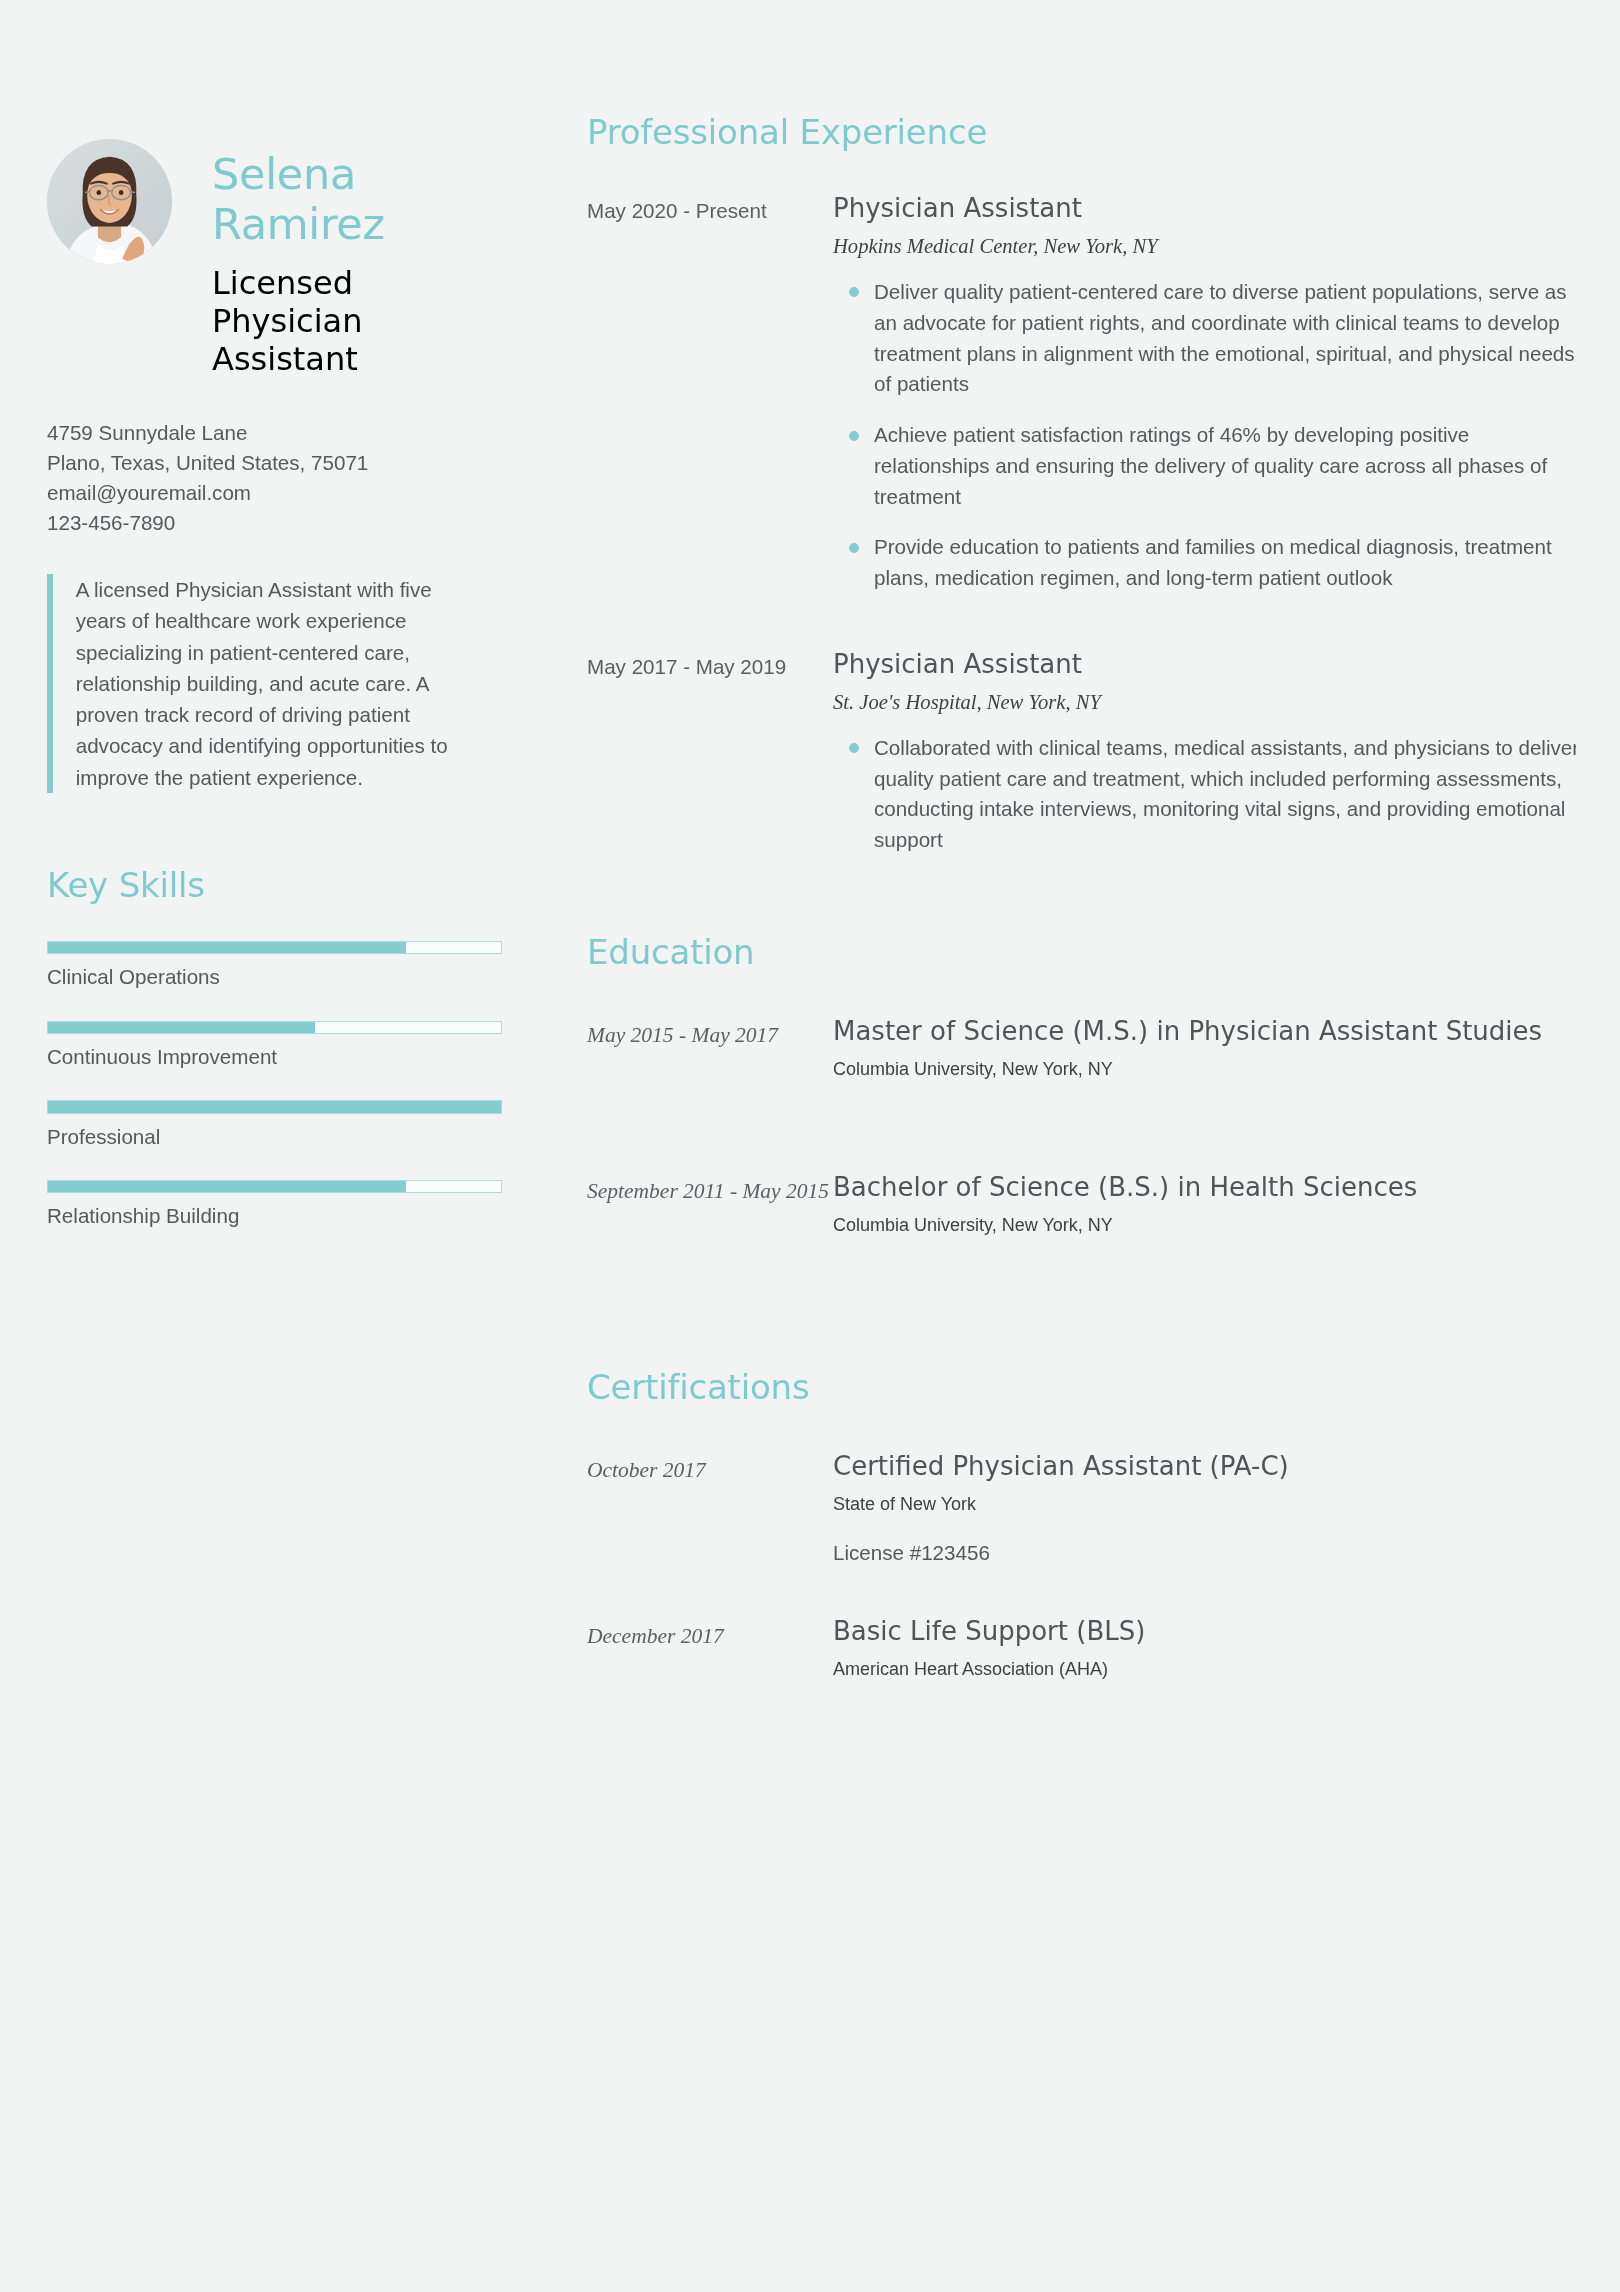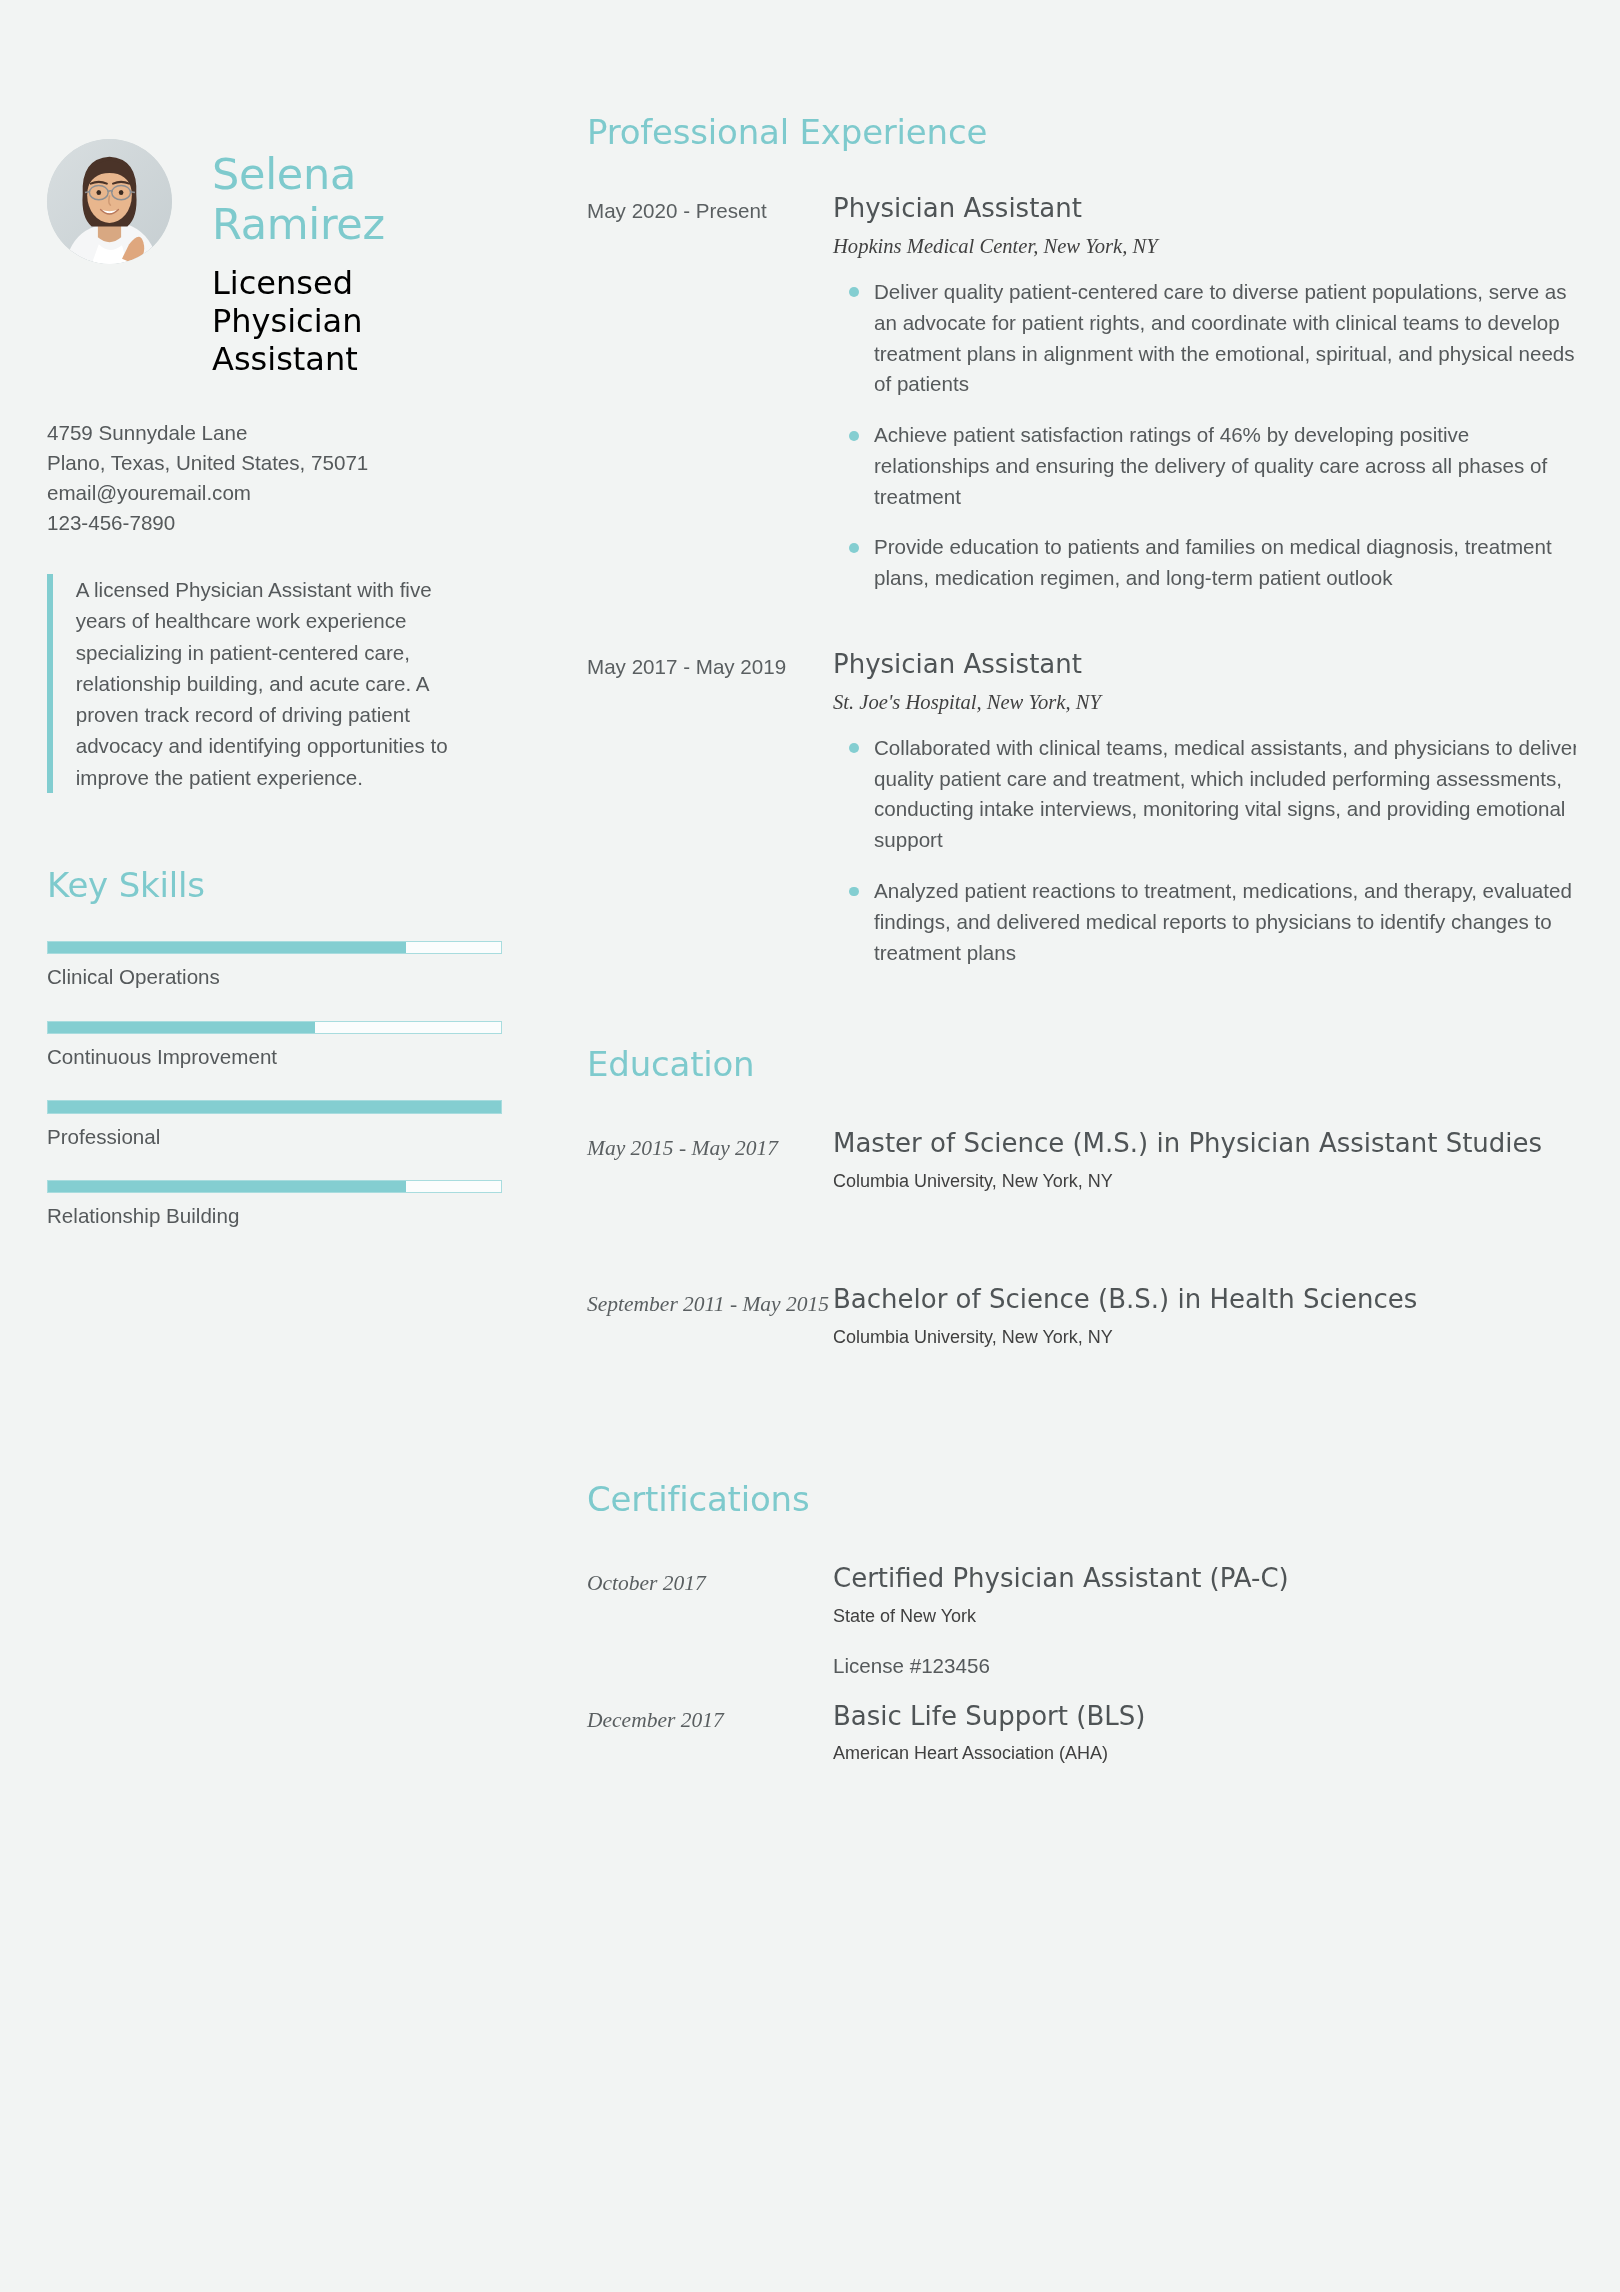--- a/index.html
+++ b/index.html
@@ -341,21 +341,20 @@
         </div>
       </div>
 
       <div class="entry" style="margin-top:34px;">
         <div class="entry-date">May 2017 - May 2019</div>
         <div class="entry-body">
           <div class="entry-title">Physician Assistant</div>
           <div class="entry-sub">St. Joe's Hospital, New York, NY</div>
           <ul class="bullets">
             <li>Collaborated with clinical teams, medical assistants, and physicians to deliver quality patient care and treatment, which included performing assessments, conducting intake interviews, monitoring vital signs, and providing emotional support</li>
-            <li>Analyzed patient reactions to treatment, medications, and therapy, evaluated findings, and delivered medical reports to physicians to identify changes to treatment plans</li>
           </ul>
         </div>
       </div>
     </div>
 
     <div class="section" style="margin-top:56px;">
       <div class="section-heading">Education</div>
 
       <div class="entry" style="margin-top:43px;">
         <div class="entry-date italic">May 2015 - May 2017</div>
@@ -379,21 +378,21 @@
 
       <div class="entry" style="margin-top:43px;">
         <div class="entry-date italic">October 2017</div>
         <div class="entry-body">
           <div class="entry-title">Certified Physician Assistant (PA-C)</div>
           <div class="entry-sub upright">State of New York</div>
           <div class="extra-line">License #123456</div>
         </div>
       </div>
 
-      <div class="entry" style="margin-top:22px;">
+      <div class="entry" style="margin-top:50px;">
         <div class="entry-date italic">December 2017</div>
         <div class="entry-body">
           <div class="entry-title">Basic Life Support (BLS)</div>
           <div class="entry-sub upright">American Heart Association (AHA)</div>
         </div>
       </div>
     </div>
 
   </div>
 </div>

